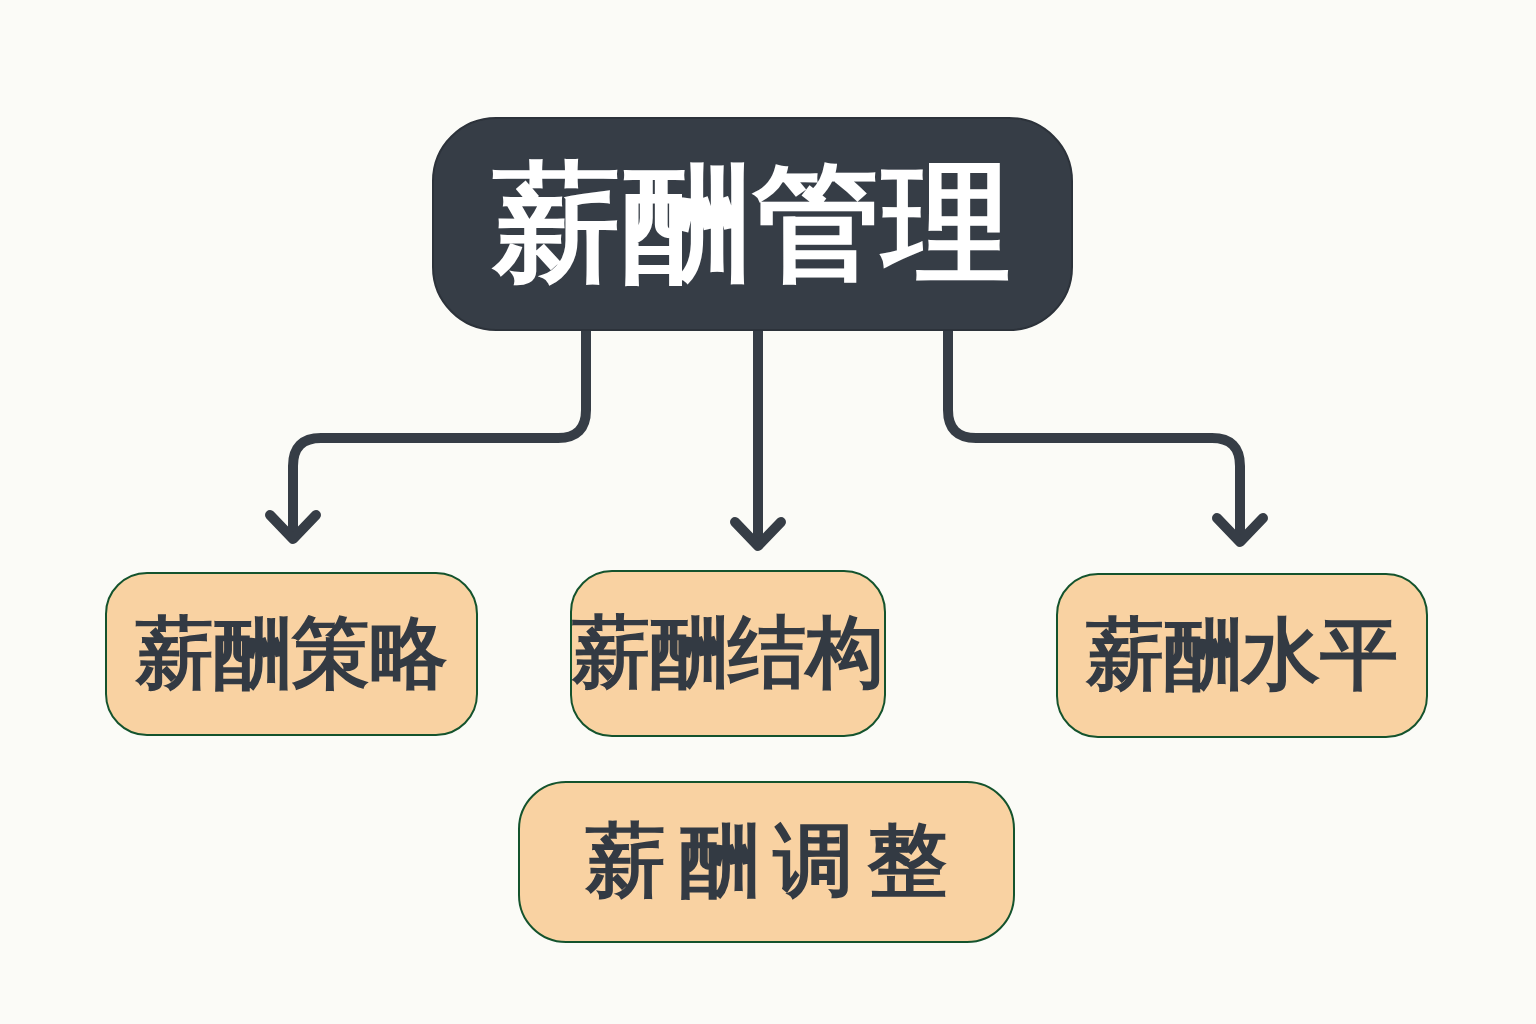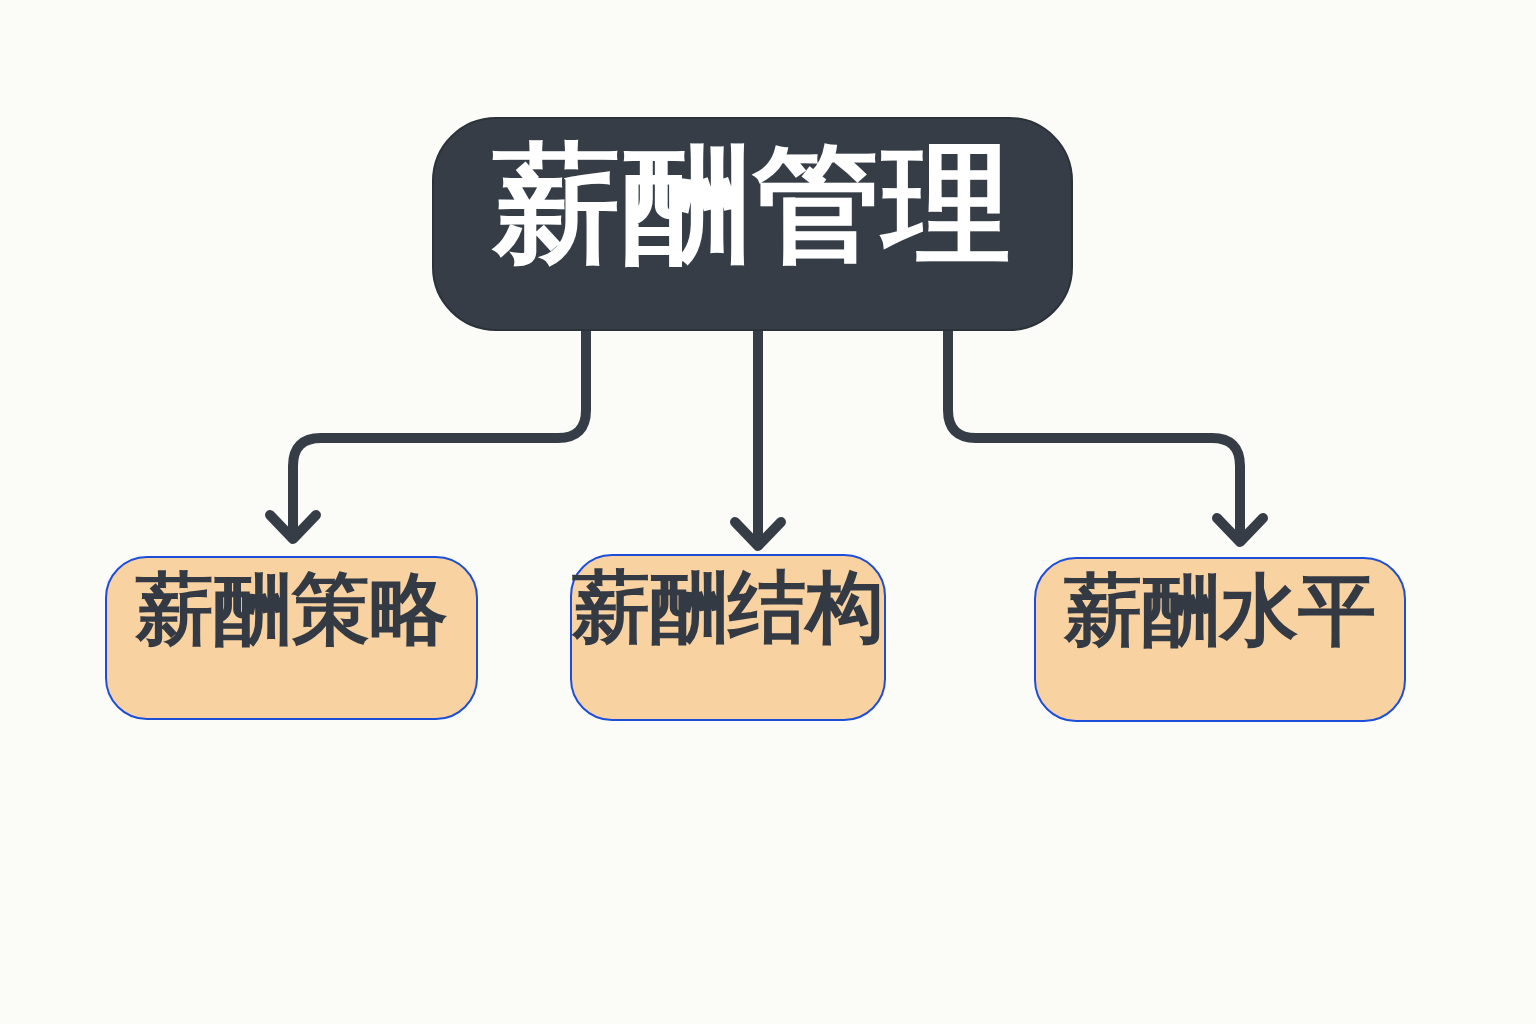--- a/index.html
+++ b/index.html
@@ -26,59 +26,61 @@
   .connectors path {
     fill: none;
     stroke: #363d46;
     stroke-width: 10;
     stroke-linecap: round;
     stroke-linejoin: round;
   }
   .node {
     position: absolute;
     display: flex;
+    align-items: center;
     justify-content: center;
     box-sizing: border-box;
     font-weight: 700;
     text-align: center;
     white-space: nowrap;
   }
   .node.root {
     left: 432px;
     top: 117px;
     width: 641px;
     height: 214px;
     background: #363d46;
     border: 2px solid #2c323a;
     border-radius: 64px;
     color: #ffffff;
     font-size: 128px;
     letter-spacing: 2px;
   }
   .node.child {
     background: #f9d2a2;
-    border: 2px solid #1d4ed8;
+    border: 2px solid #14532d;
     color: #333a43;
     font-size: 78px;
     border-radius: 42px;
+    margin-top: 16px;
   }
   .node.strategy {
     left: 105px;
     top: 556px;
     width: 373px;
     height: 164px;
   }
   .node.structure {
     left: 570px;
     top: 554px;
     width: 316px;
     height: 167px;
   }
   .node.level {
-    left: 1034px;
+    left: 1056px;
     top: 557px;
     width: 372px;
     height: 165px;
   }
   .node.adjust {
     left: 518px;
     top: 765px;
     width: 497px;
     height: 162px;
     border-radius: 48px;
@@ -119,14 +121,17 @@
   </div>
 
   <div class="node child structure">
     <span>薪酬结构</span>
   </div>
 
   <div class="node child level">
     <span>薪酬水平</span>
   </div>
 
+  <div class="node child adjust">
+    <span>薪酬调整</span>
+  </div>
 
 </div>
 
 </body></html>

